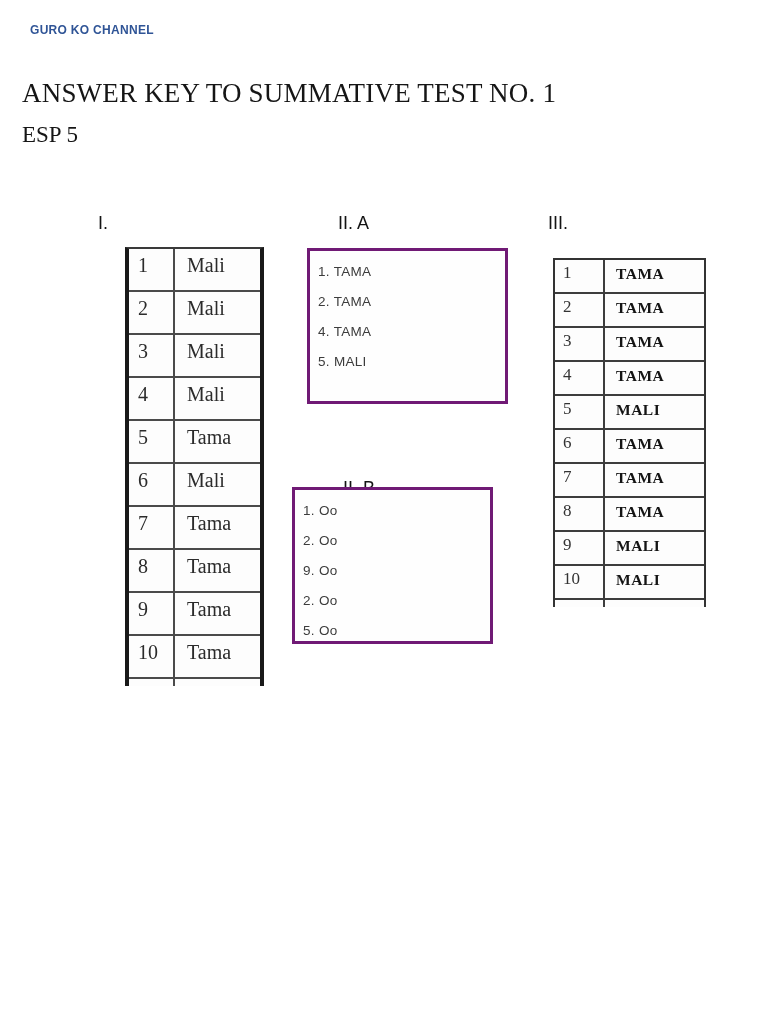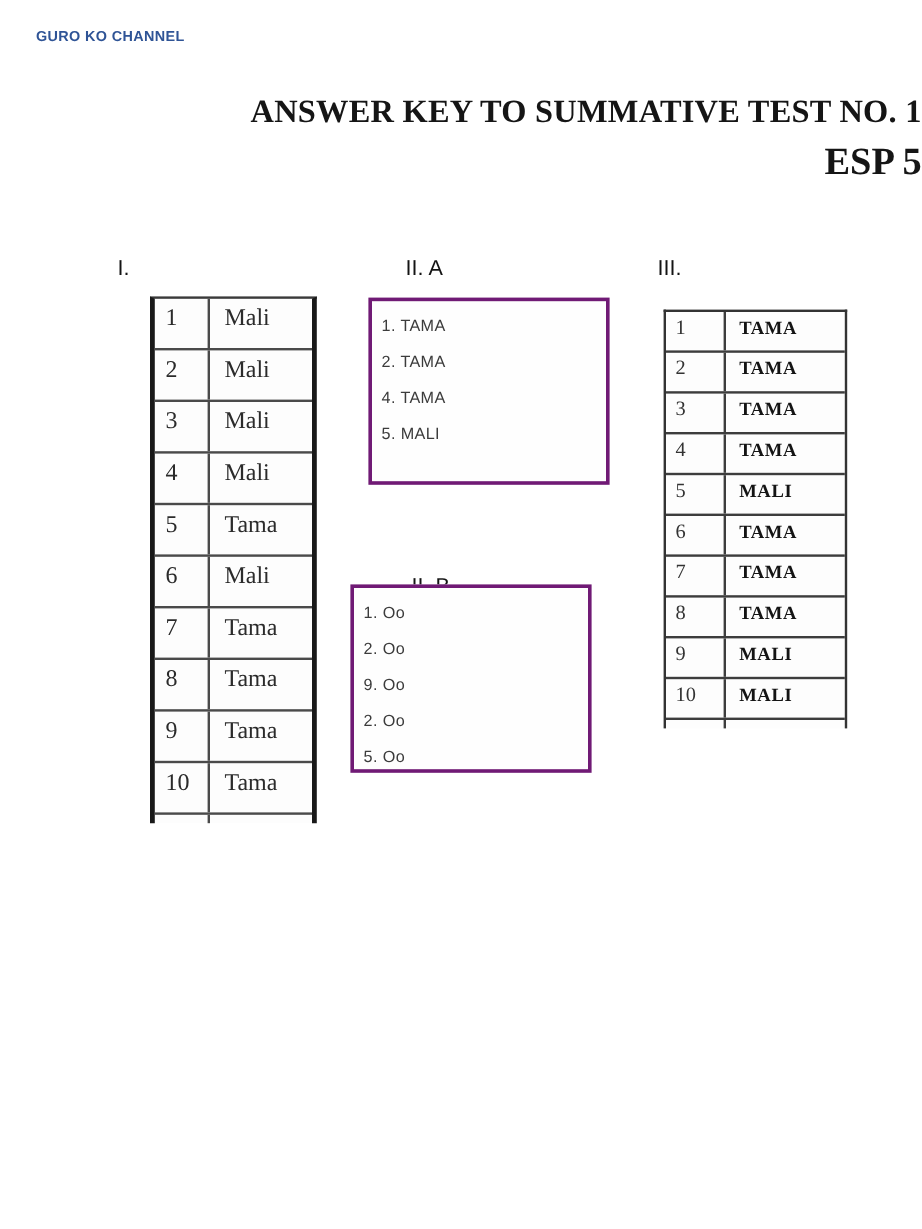--- a/index.html
+++ b/index.html
@@ -7,24 +7,24 @@
   body { width: 768px; height: 1024px; position: relative; overflow: hidden;
          font-family: "Liberation Sans", sans-serif; }
 
   .page { position: absolute; left: 0; top: 0; width: 768px; height: 1024px; background: #ffffff; }
 
   .brand { position: absolute; left: 30px; top: 23px;
            font-family: "Liberation Sans", sans-serif; font-weight: bold;
            font-size: 12px; letter-spacing: 0.3px; color: #2f5496; }
 
   .title-block { position: absolute; top: 79px; left: 0; width: 768px;
-                 text-align: right; padding-left: 22px;
-                 font-family: "Liberation Serif", serif; font-weight: bold; color: #151515; }
+                 text-align: left; padding-left: 22px;
+                 font-family: "Liberation Serif", serif; font-weight: normal; color: #151515; }
   .title-main { font-size: 27px; line-height: 29px; letter-spacing: 0.2px; }
-  .title-sub  { font-size: 32px; line-height: 29px; margin-top: 12px; }
+  .title-sub  { font-size: 23px; line-height: 29px; margin-top: 12px; }
 
   .sec-label { position: absolute; font-family: "Liberation Sans", sans-serif;
                font-size: 18px; color: #141414; }
   .lbl-1  { left: 98px;  top: 213px; }
   .lbl-2a { left: 338px; top: 213px; }
   .lbl-2b { left: 343px; top: 441px; margin-top: 37px; }
   .lbl-3  { left: 548px; top: 213px; }
 
   
   .table1 { position: absolute; left: 125px; top: 247px; width: 139px;

